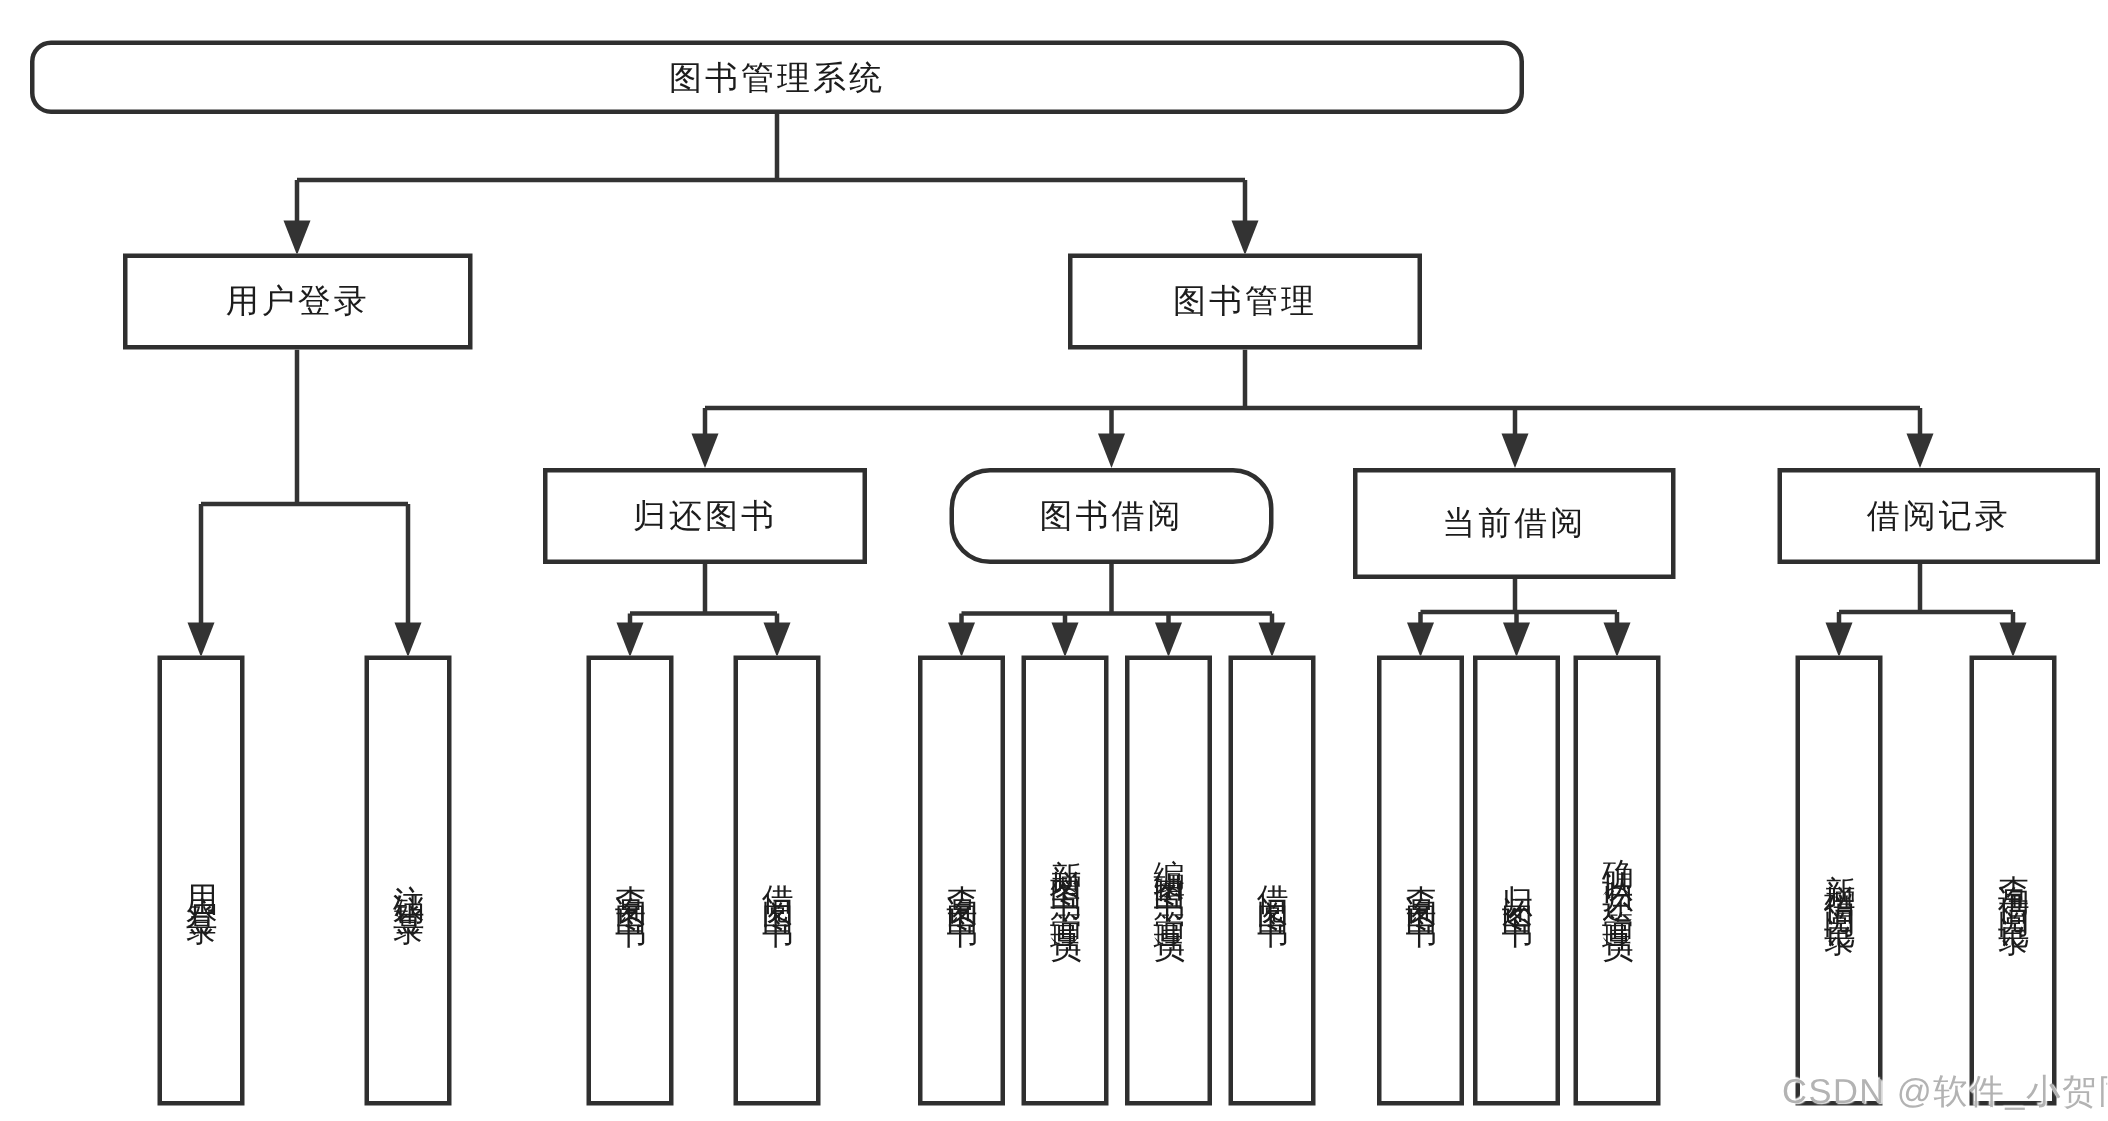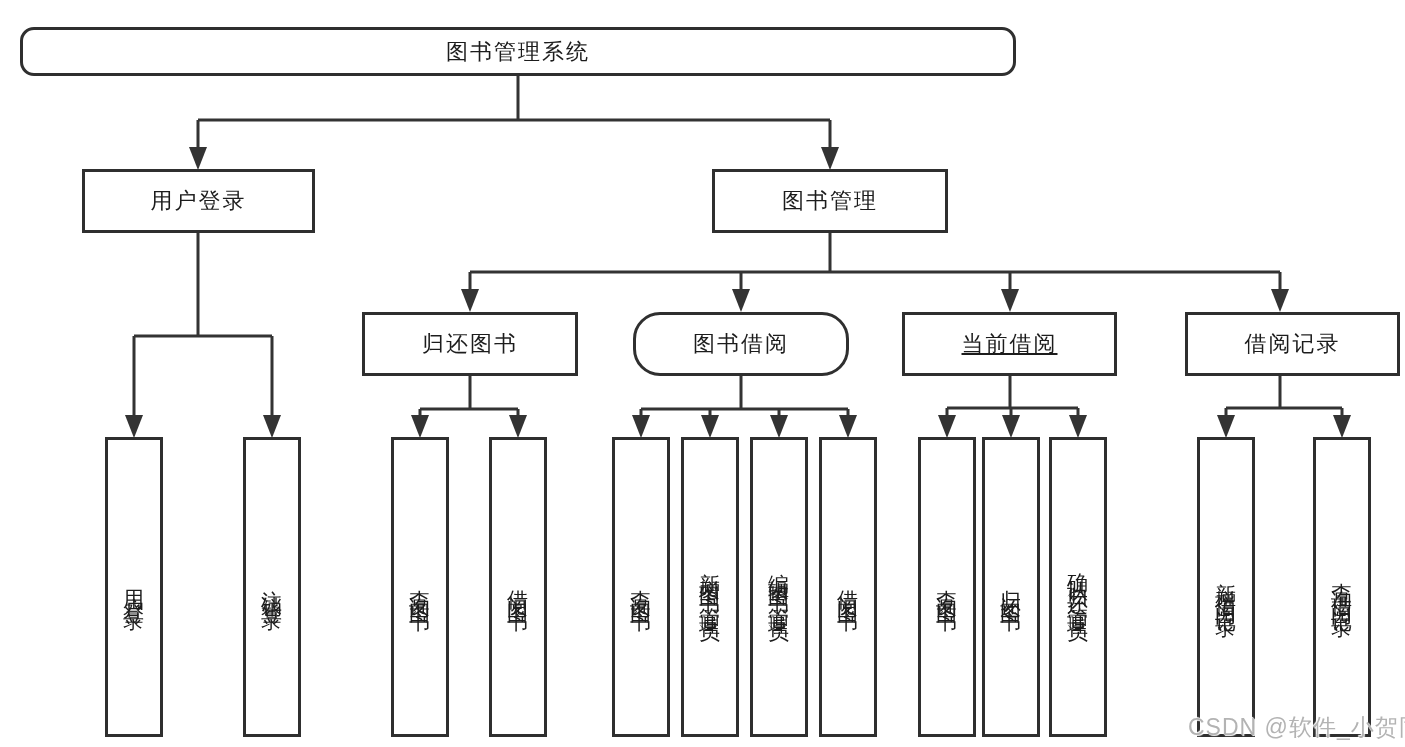--- a/index.html
+++ b/index.html
@@ -44,21 +44,21 @@
     line-height: 1;
     letter-spacing: 7px;
     white-space: nowrap;
   }
   
   .n-root   { left: 20px;   top: 27px;  width: 996px; height: 49px; border-radius: 14px; }
   .n-l2a    { left: 82px;   top: 169px; width: 233px; height: 64px; }
   .n-l2b    { left: 712px;  top: 169px; width: 236px; height: 64px; }
   .n-l3a    { left: 362px;  top: 312px; width: 216px; height: 64px; }
   .n-l3b    { left: 633px;  top: 312px; width: 216px; height: 64px; border-radius: 27px; }
-  .n-l3c    { left: 902px;  top: 312px; width: 215px; height: 64px; text-decoration: underline; }
+  .n-l3c    { left: 902px;  top: 312px; width: 215px; height: 74px; }
   .n-l3d    { left: 1173px; top: 312px; width: 215px; height: 64px; margin-left: 12px; }
   .leaf     { top: 437px; width: 58px; height: 300px; }
   .lf-1  { left: 105px; }
   .lf-2  { left: 243px; }
   .lf-3  { left: 391px; }
   .lf-4  { left: 489px; }
   .lf-5  { left: 612px; }
   .lf-6  { left: 681px; }
   .lf-7  { left: 750px; }
   .lf-8  { left: 819px; }

